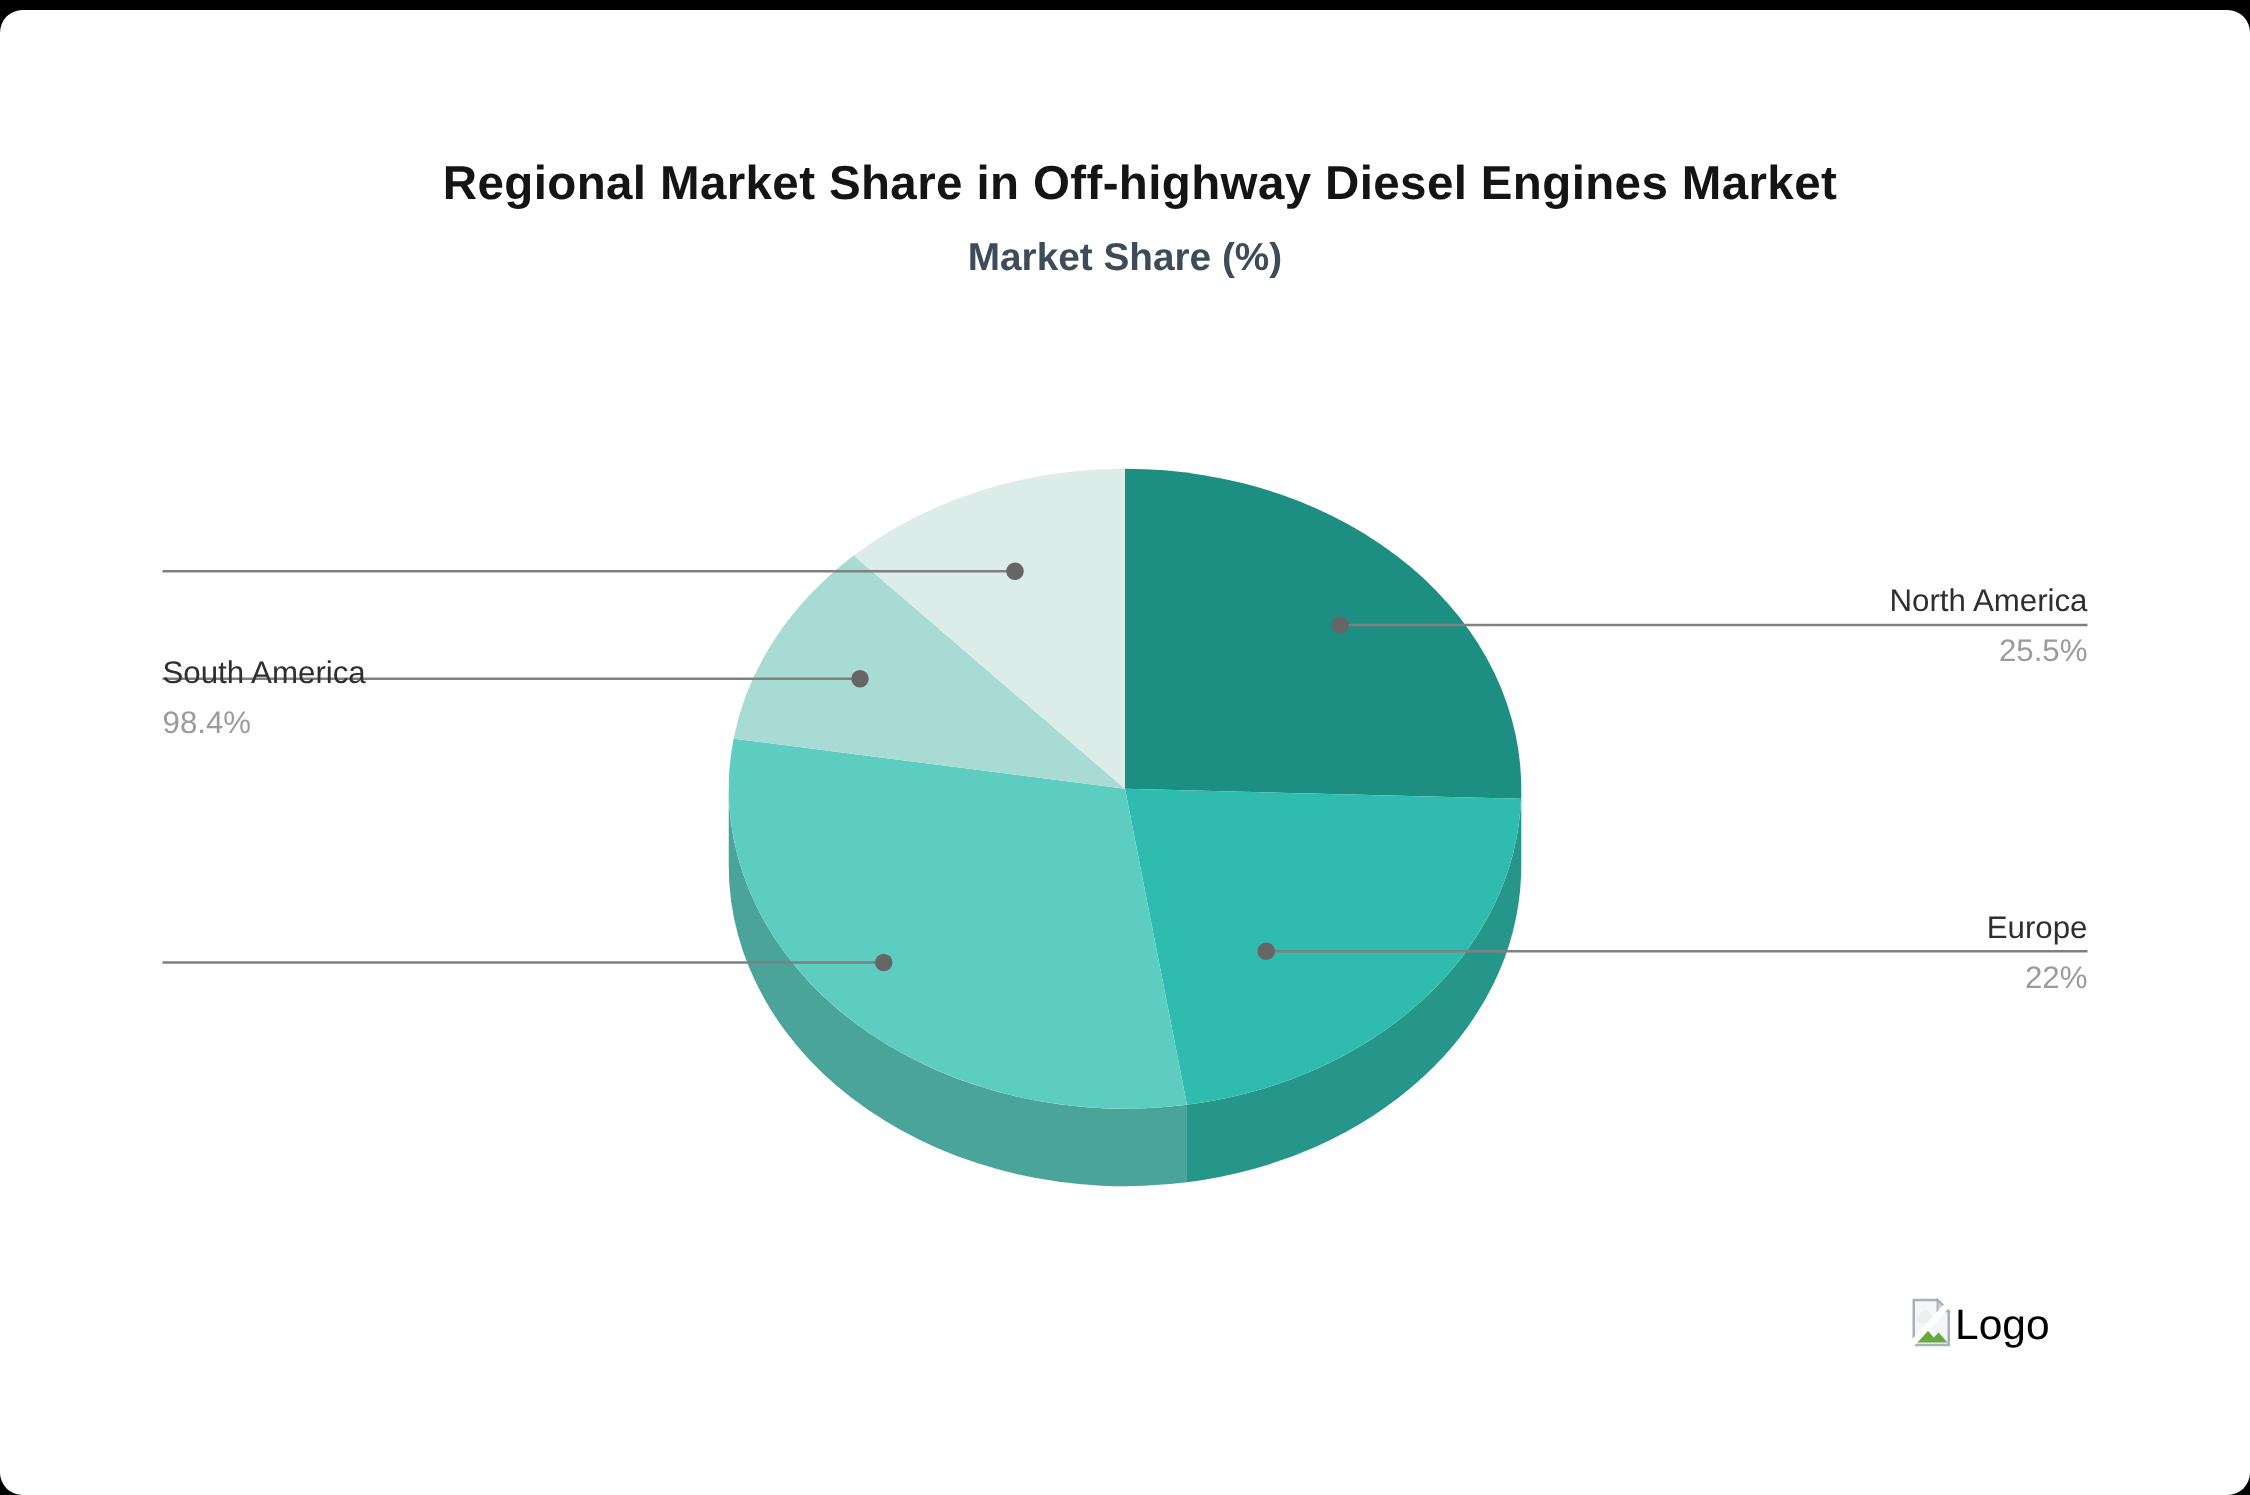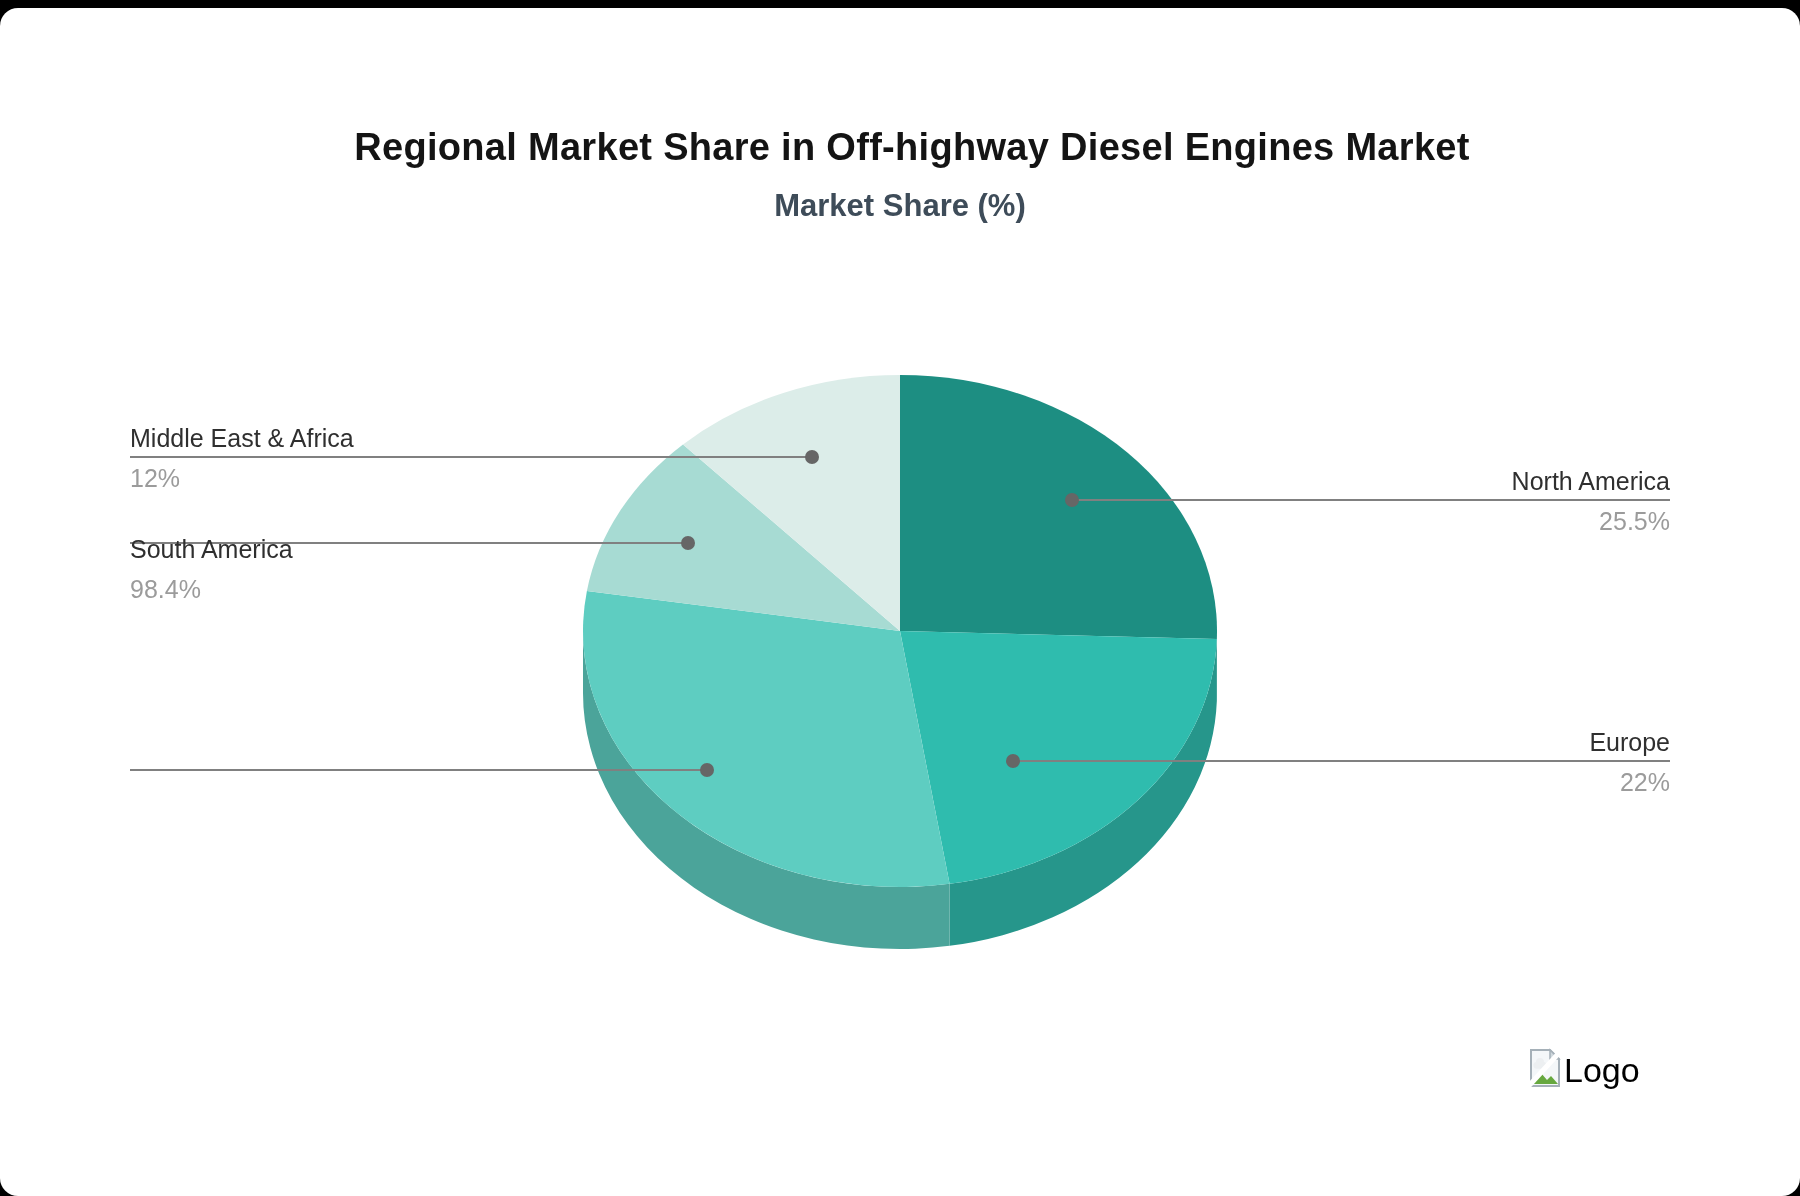--- a/index.html
+++ b/index.html
@@ -8,21 +8,21 @@
   #pie-svg{position:absolute;left:0;top:0;}
   .chart-title{position:absolute;top:118px;left:12px;width:100%;text-align:center;
     font-size:38px;font-weight:700;color:#141414;letter-spacing:.3px;}
   .chart-subtitle{position:absolute;top:180px;left:0;width:100%;text-align:center;
     font-size:31px;font-weight:700;color:#3e4c59;}
   .slice-label{position:absolute;white-space:nowrap;}
   .slice-label.left{left:130px;text-align:left;}
   .slice-label.right{right:130px;text-align:right;}
   .slice-name{font-size:25px;line-height:36px;color:#2f2f2f;}
   .slice-pct{font-size:25px;line-height:44px;color:#9b9b9b;}
-  .logo{position:absolute;left:1528px;top:1030px;display:flex;align-items:flex-end;margin-top:10px;}
+  .logo{position:absolute;left:1528px;top:1030px;display:flex;align-items:flex-end;}
   .logo-text{font-size:34px;line-height:40px;color:#000;}
   .logo-icon{margin-right:2px;margin-bottom:2px;}
 </style>
 </head>
 <body>
 
 <div class="page">
 
   <svg id="pie-svg" width="1800" height="1188" viewBox="0 0 1800 1188">
       <path d="M1217,623 A317,256 0 0 1 1216.843579635937,631.0411543240008 L1216.843579635937,693.0411543240008 A317,256 0 0 0 1217,685 Z" fill="#177268"></path>
@@ -50,27 +50,23 @@
 
   <div class="slice-label right" style="top:455px">
     <div class="slice-name">North America</div>
     <div class="slice-pct">25.5%</div>
   </div>
   <div class="slice-label right" style="top:716px">
     <div class="slice-name">Europe</div>
     <div class="slice-pct">22%</div>
   </div>
 
-  <div class="slice-label left" style="top:523px">
+  <div class="slice-label left" style="top:512px">
     <div class="slice-name">South America</div>
     <div class="slice-pct">98.4%</div>
-  </div>
-  <div class="slice-label left" style="top:412px">
-    <div class="slice-name">Middle East &amp; Africa</div>
-    <div class="slice-pct">12%</div>
   </div>
 
   <div class="logo">
     <svg class="logo-icon" width="34" height="40" viewBox="0 0 34 40">
       <path d="M3,2 h19 l9,9 v27 h-28 z" fill="#f4f7f9" stroke="#a5b0b8" stroke-width="2"></path>
       <path d="M22,2 l9,9 h-9 z" fill="#cfd8dd" stroke="#a5b0b8" stroke-width="1.5"></path>
       <path d="M8,14 a4,4 0 0 1 8,0 a3.4,3.4 0 0 1 -1,6.7 h-6 a3.4,3.4 0 0 1 -1,-6.7 z" fill="#eceff1"></path>
       <path d="M4,36 l9-11 6,7 4-4 7,8 z" fill="#67a83f"></path>
       <path d="M-2,41 L30,6" stroke="#ffffff" stroke-width="5"></path>
     </svg>

